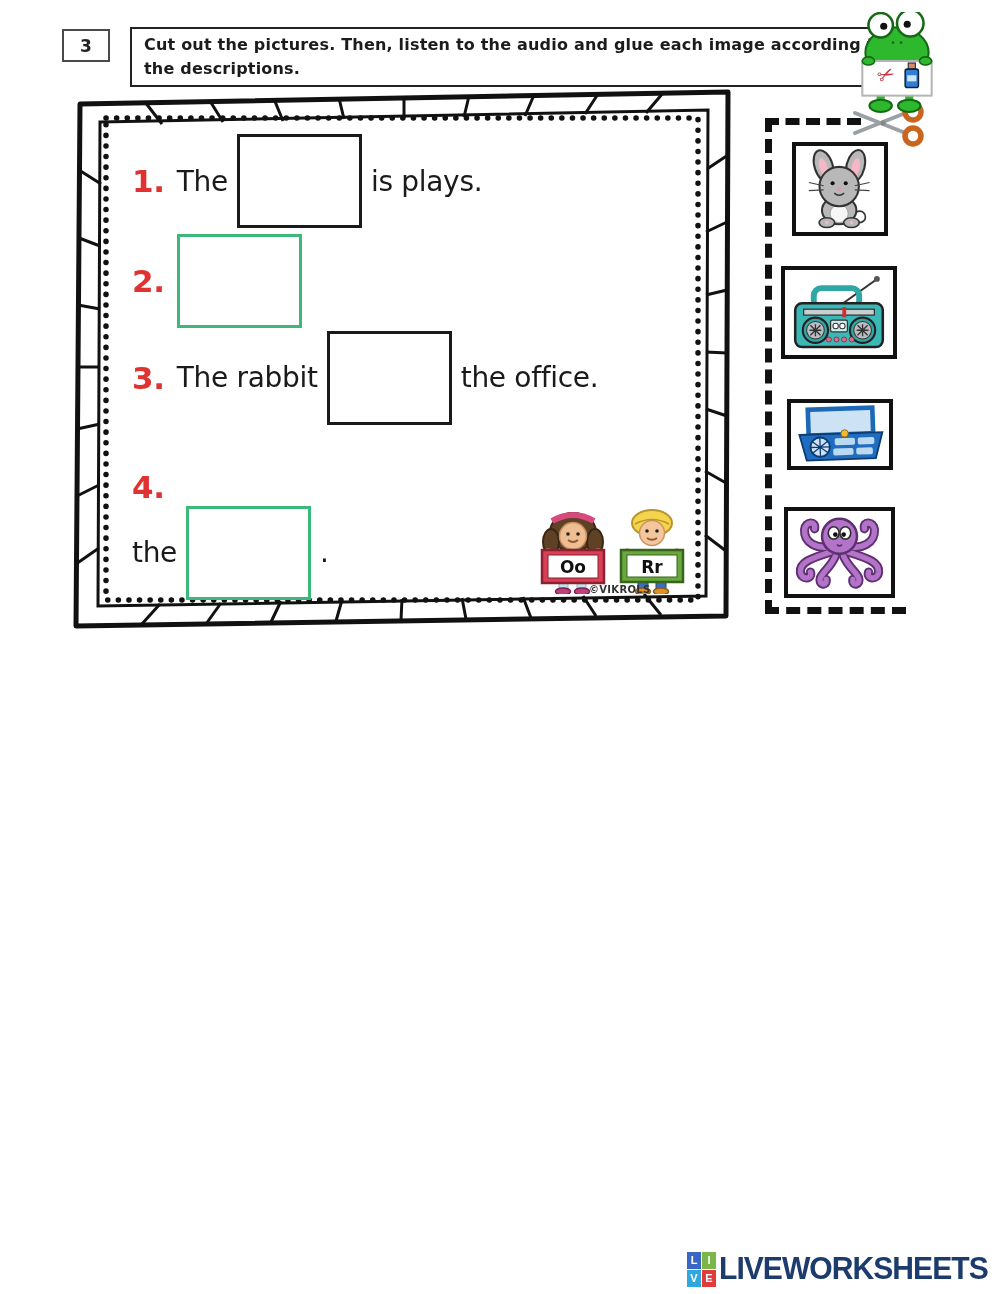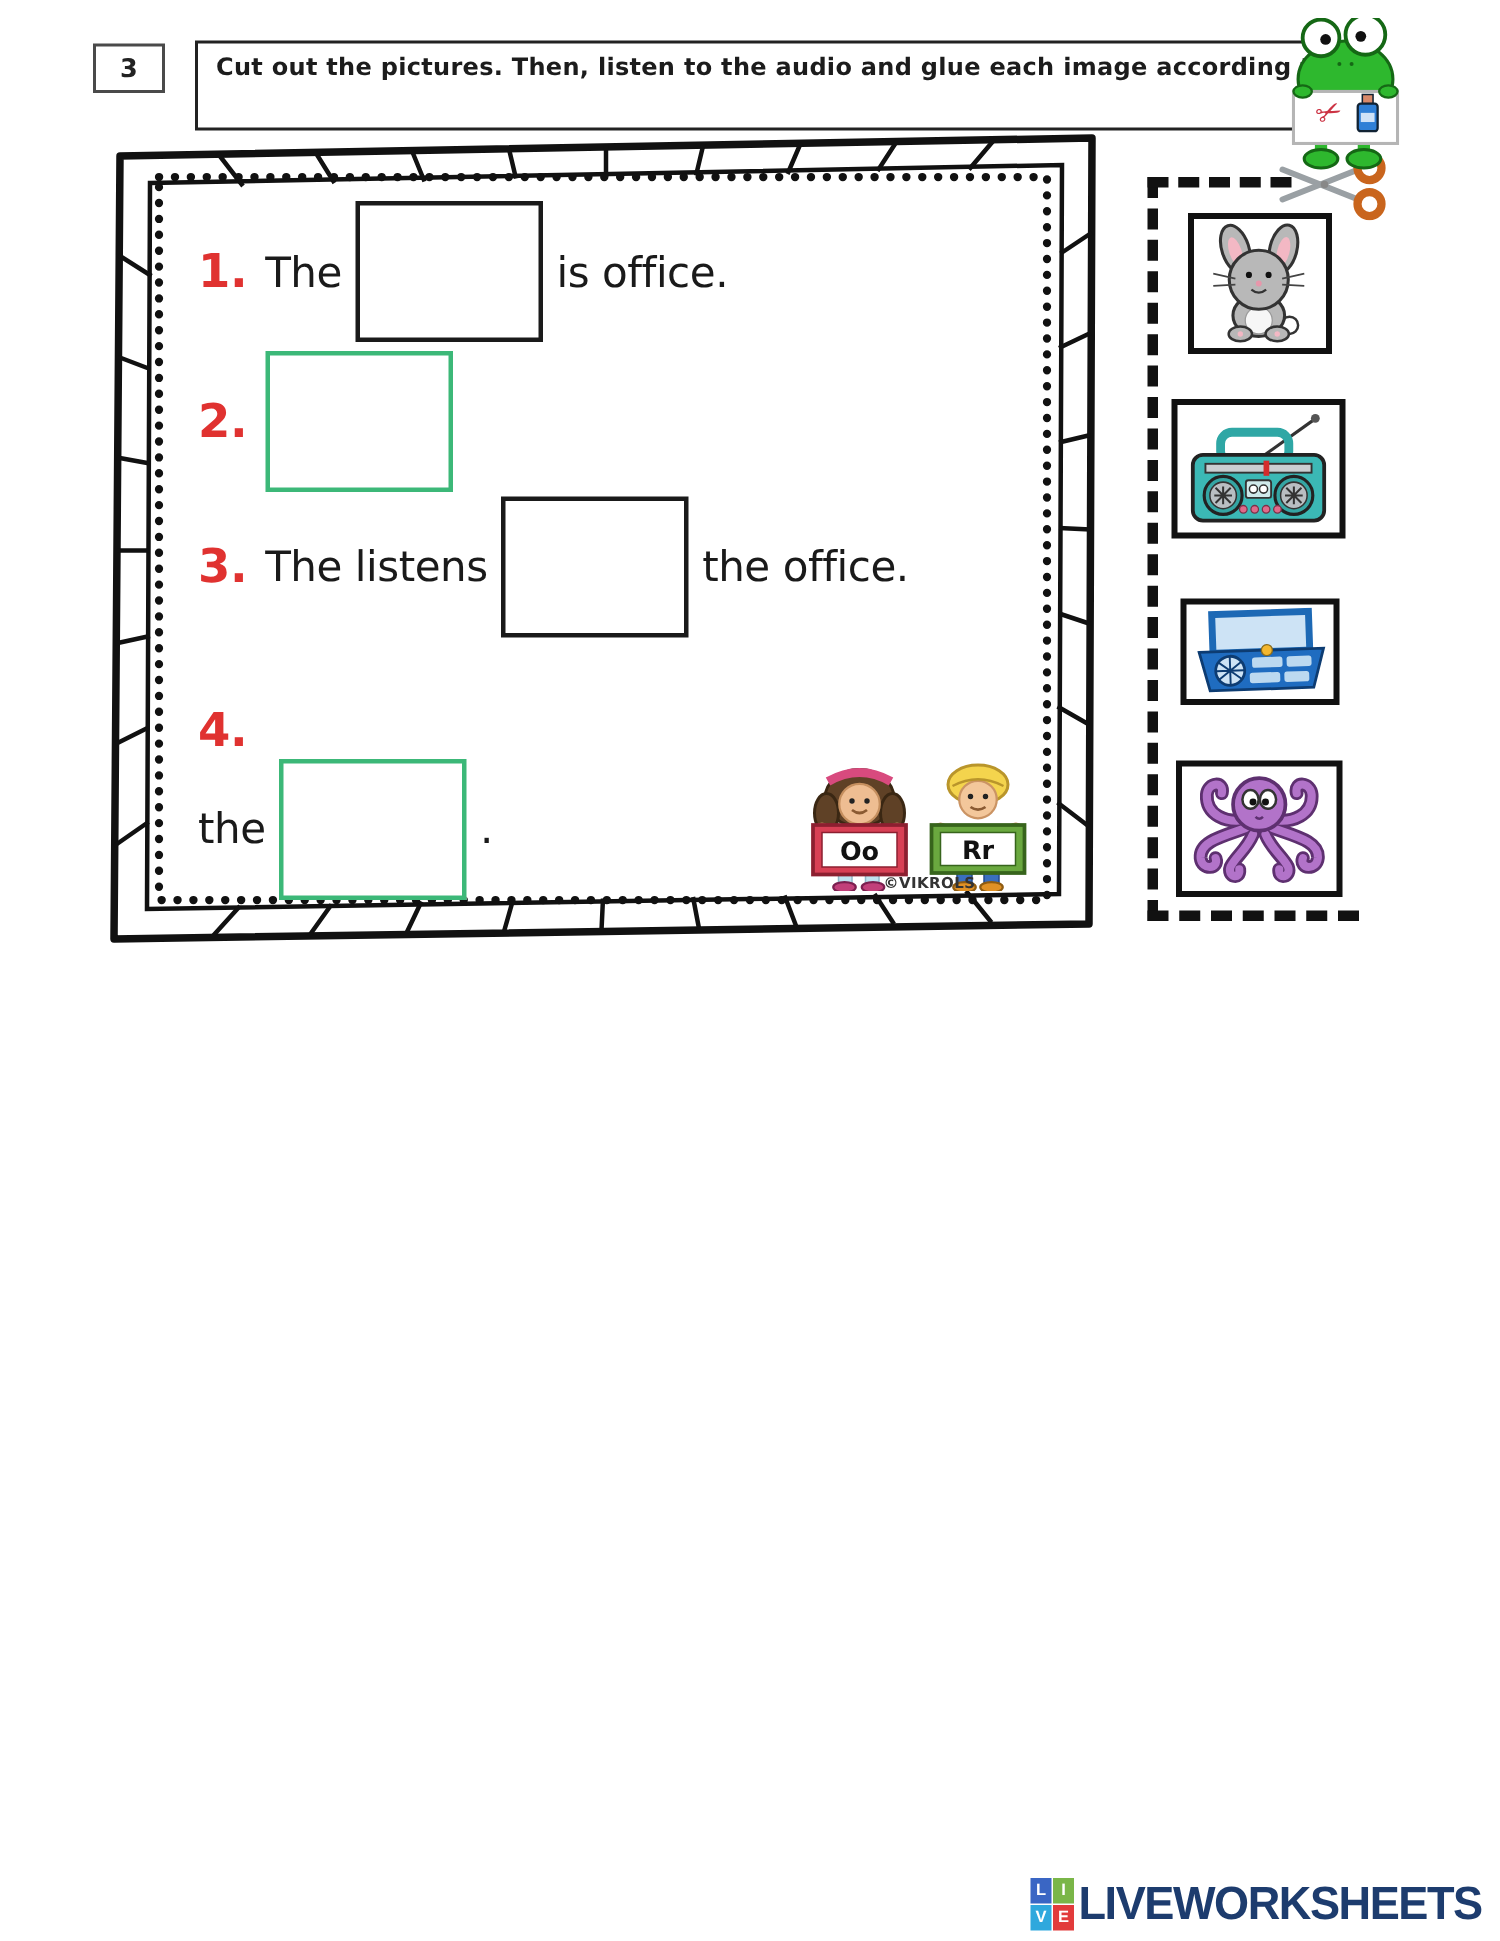--- a/index.html
+++ b/index.html
@@ -71,20 +71,21 @@
 </head>
 <body>
 
 <div class="page">
 
   <div class="numbox">
     <span>3</span>
   </div>
   <div class="instrbox">
     <div>Cut out the pictures. Then, listen to the audio and glue each image according to</div>
+    <div>the descriptions.</div>
   </div>
 
   <svg class="frog" viewBox="0 0 80 100">
     <rect x="20" y="74" width="8" height="14" fill="#2eb82e"></rect>
     <rect x="48" y="74" width="8" height="14" fill="#2eb82e"></rect>
     <ellipse cx="24" cy="92" rx="11" ry="6" fill="#2eb82e" stroke="#156815" stroke-width="2"></ellipse>
     <ellipse cx="52" cy="92" rx="11" ry="6" fill="#2eb82e" stroke="#156815" stroke-width="2"></ellipse>
     <ellipse cx="40" cy="40" rx="31" ry="25" fill="#2eb82e" stroke="#156815" stroke-width="2"></ellipse>
     <circle cx="24" cy="13" r="12" fill="#fff" stroke="#156815" stroke-width="2.5"></circle>
     <circle cx="53" cy="11" r="13" fill="#fff" stroke="#156815" stroke-width="2.5"></circle>
@@ -109,31 +110,31 @@
                M71,537 L90,516 M136,536 L151,515 M201,534 L211,513 M266,533 L272,512 M331,532 L332,511 M396,531 L392,510 M461,530 L453,509 M526,528 L513,508 M591,527 L574,506
                M9,82 L31,96 M9,150 L30,158 M8,217 L30,221 M8,279 L30,279 M7,341 L30,336 M7,408 L29,397 M6,476 L29,460
                M658,67 L637,81 M657,134 L636,144 M657,202 L636,207 M657,265 L636,264 M657,328 L636,321 M656,395 L635,383 M656,463 L635,447" stroke="#111" stroke-width="3" fill="none"></path>
       <rect x="36" y="30" width="592" height="482" fill="none" stroke="#111" stroke-width="5.5" stroke-dasharray="0.1 10.5" stroke-linecap="round"></rect>
     </svg>
 
     <div class="row r1">
       <span class="num">1.</span>
       <span>The</span>
       <span class="blank black"></span>
-      <span>is office.</span>
+      <span>is plays.</span>
     </div>
 
     <div class="row r2">
       <span class="num">2.</span>
       <span class="blank green"></span>
     </div>
 
     <div class="row r3">
       <span class="num">3.</span>
-      <span>The listens</span>
+      <span>The rabbit</span>
       <span class="blank black"></span>
       <span>the office.</span>
     </div>
 
     <div class="row r4a">
       <span class="num">4.</span>
     </div>
     <div class="row r4b">
       <span>the</span>
       <span class="blank green"></span>

